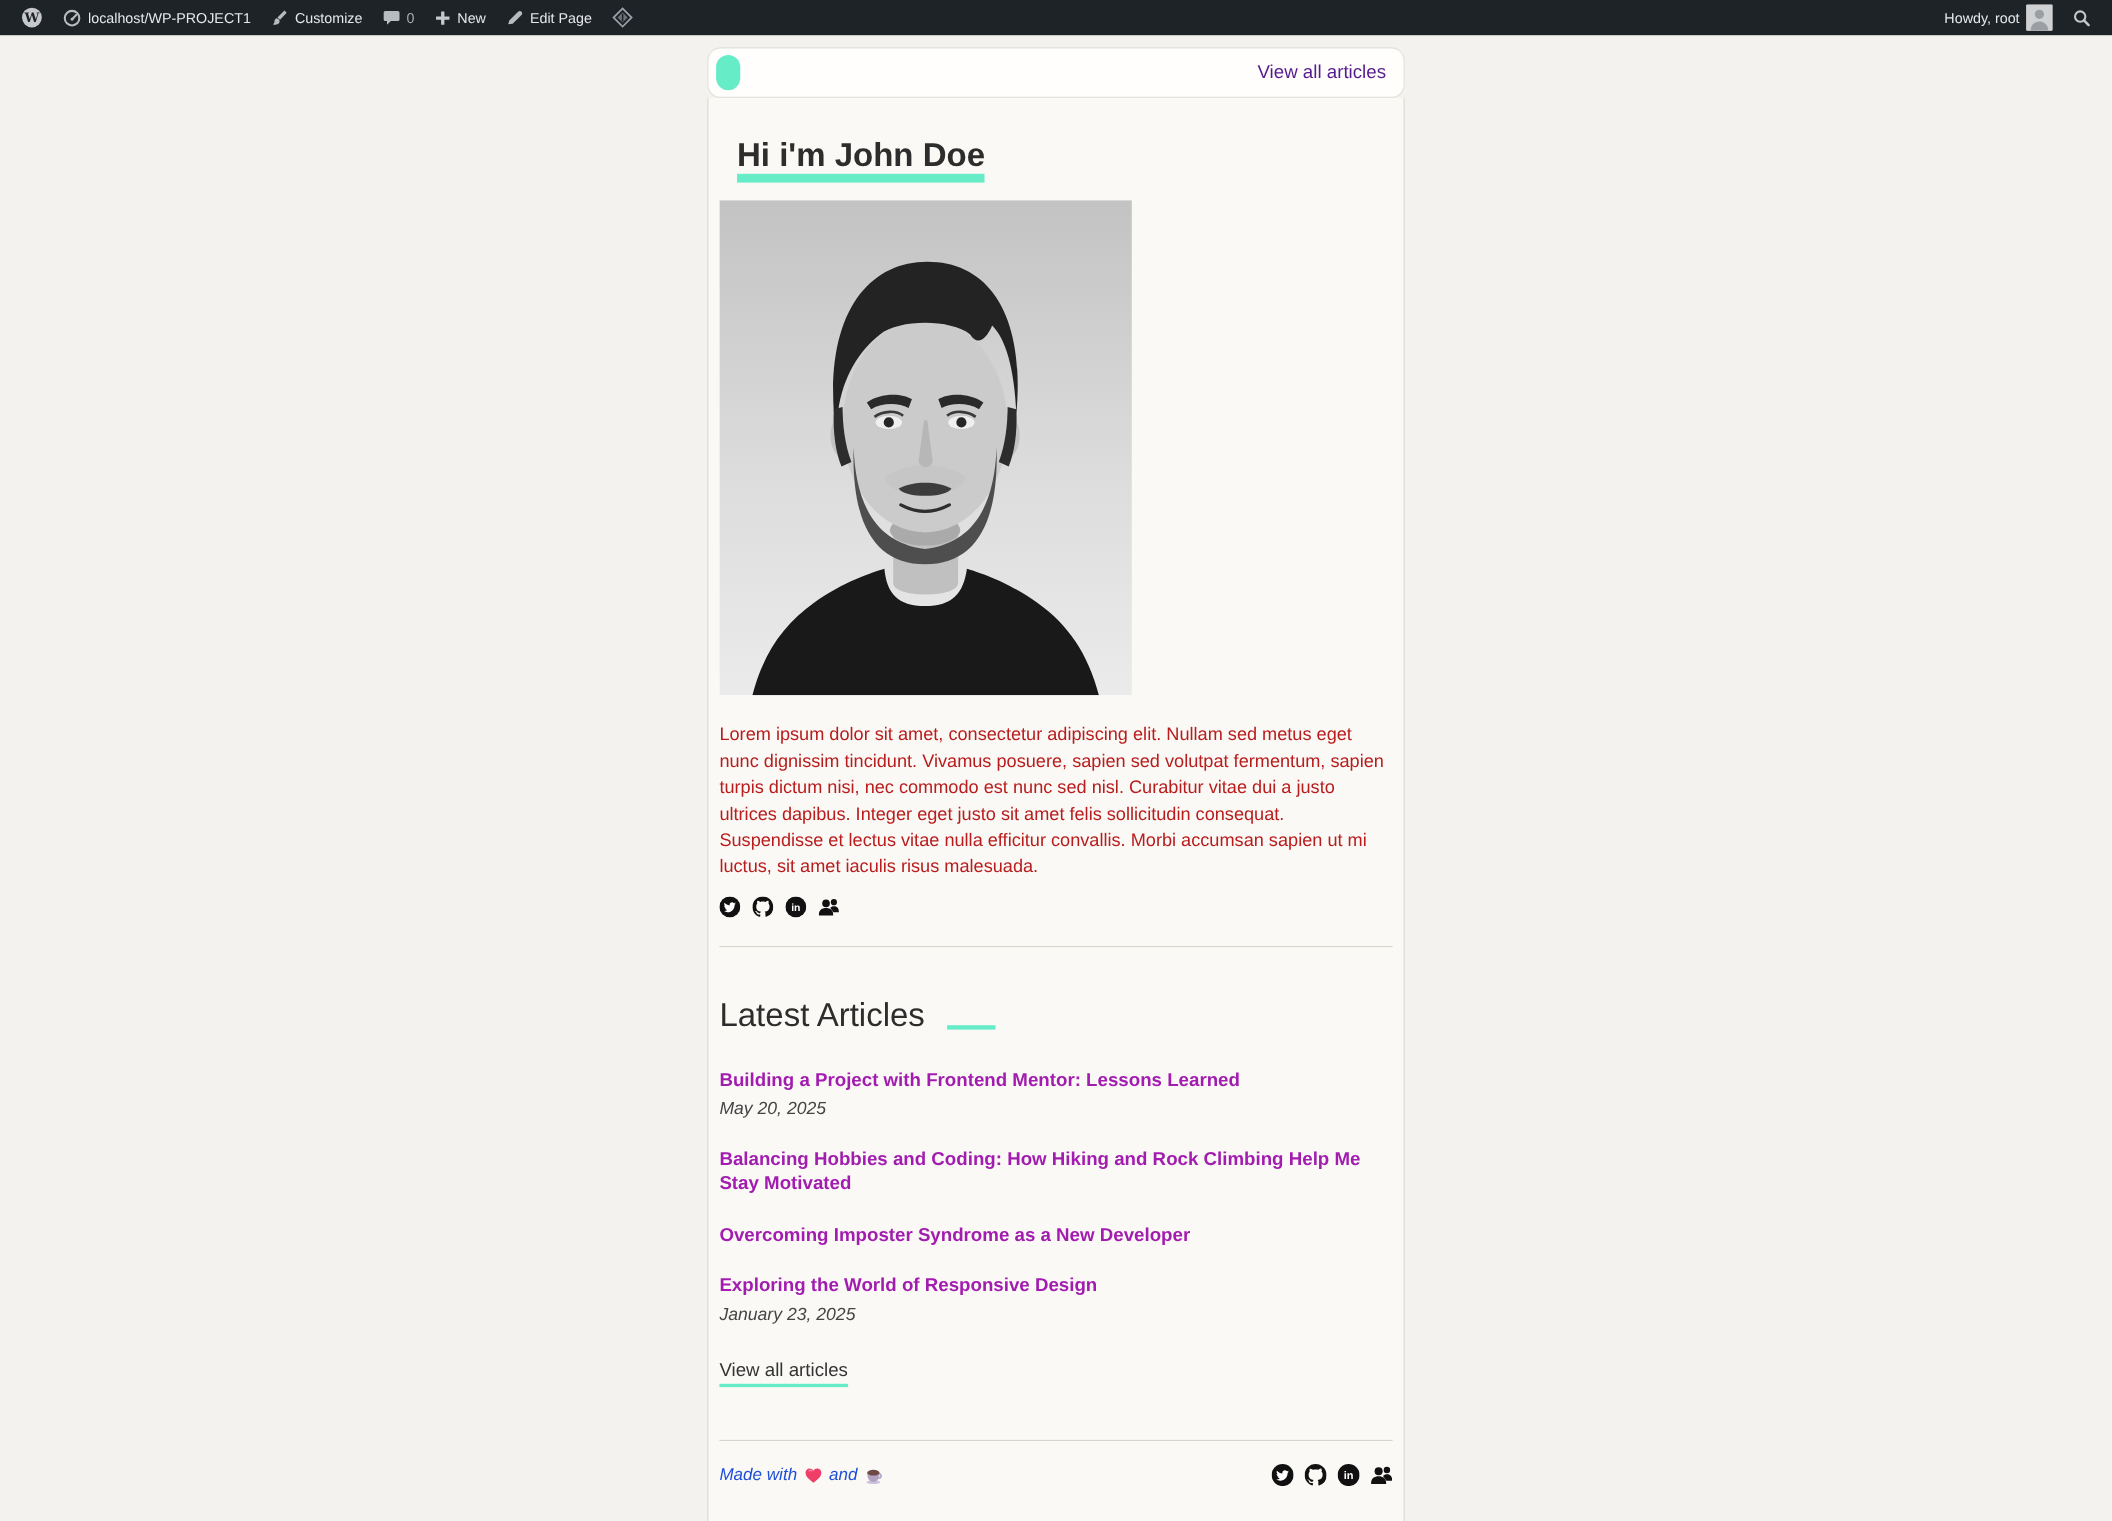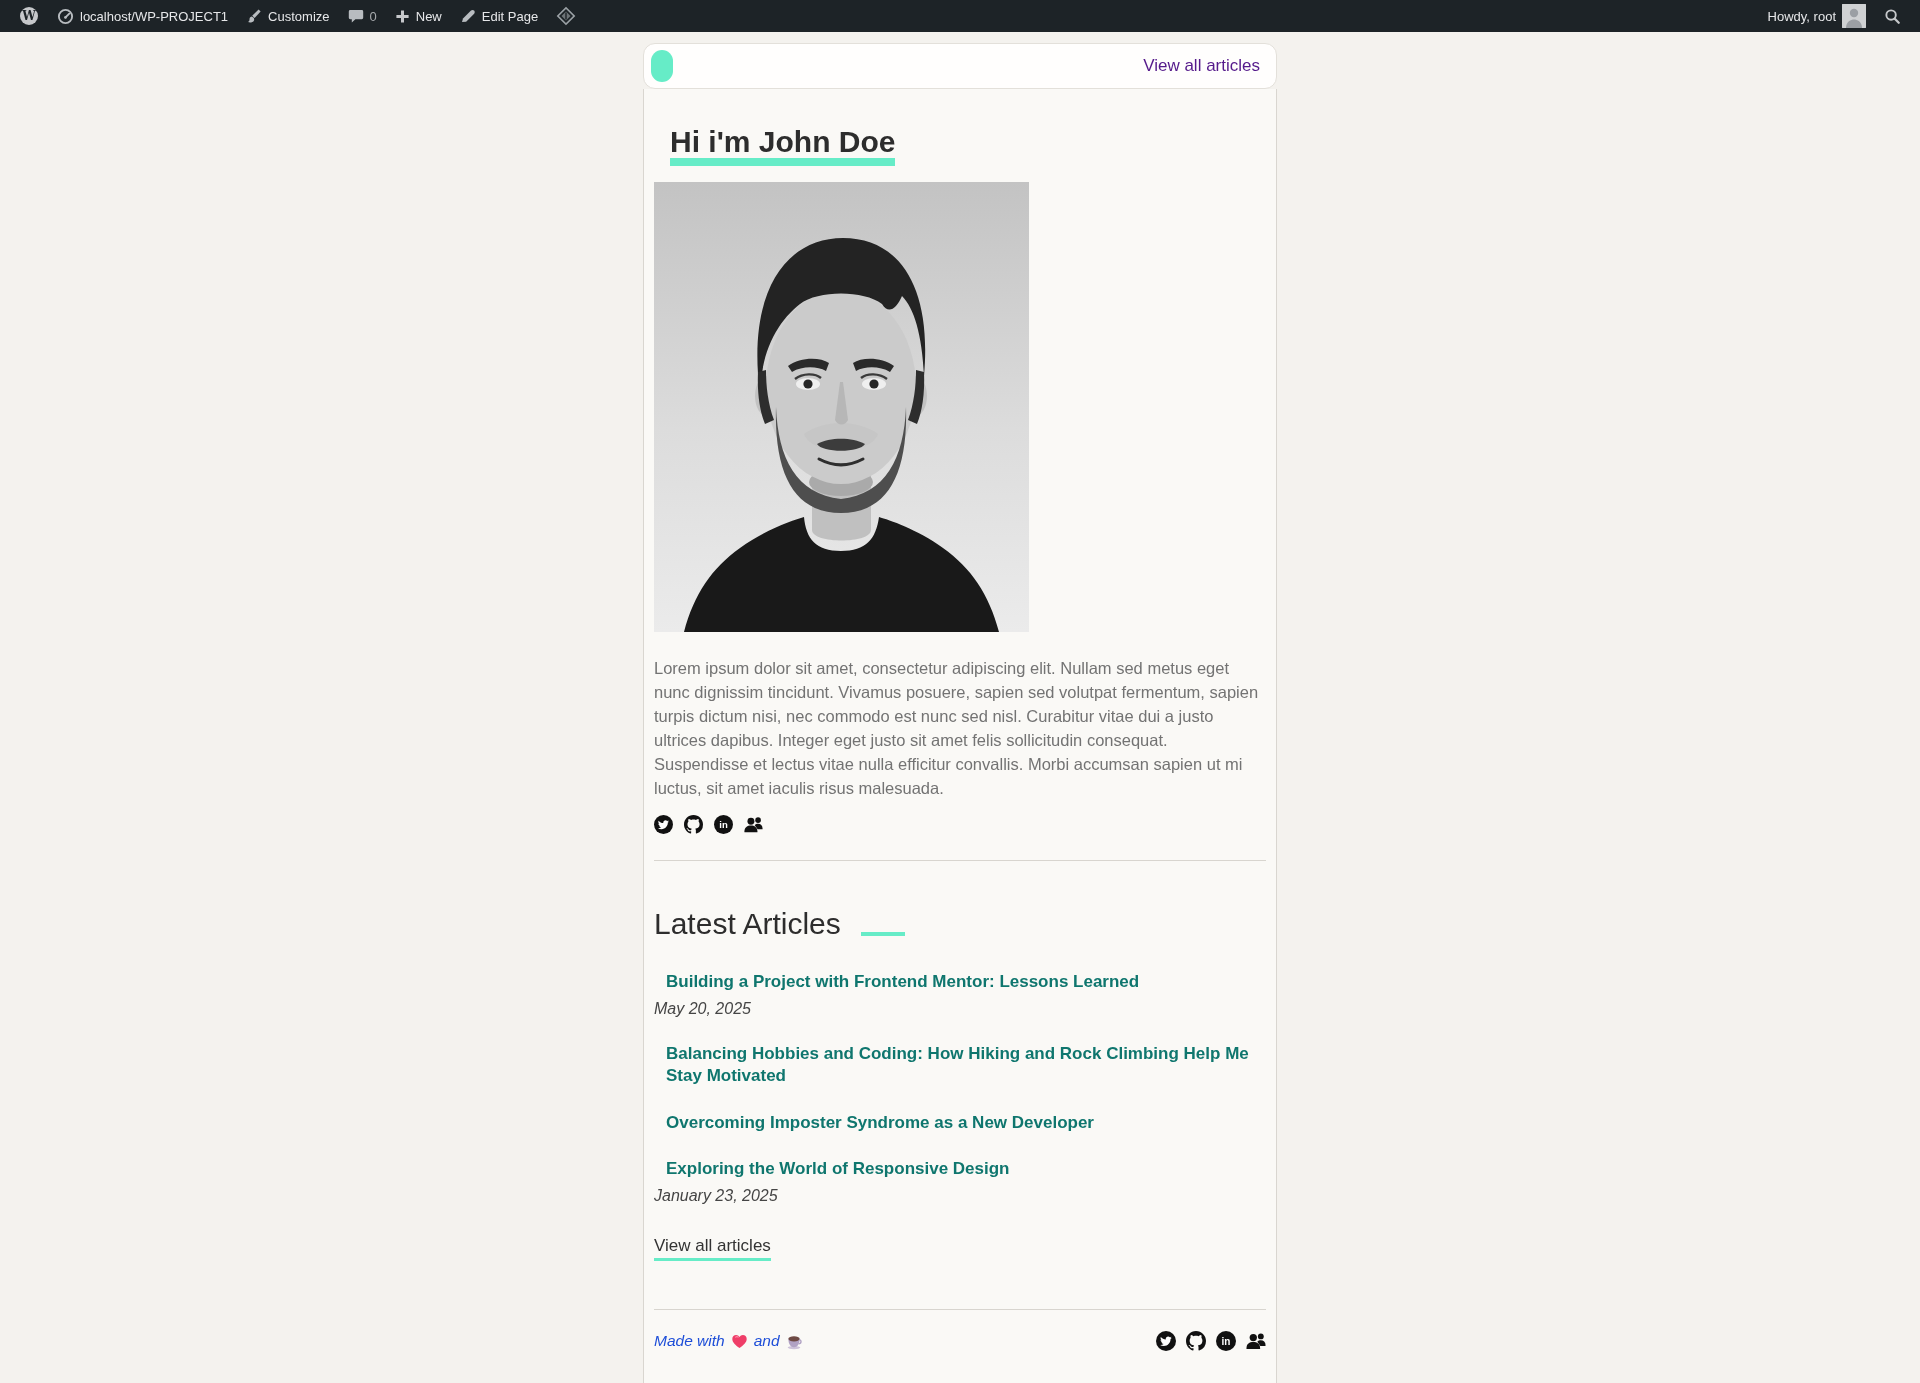--- a/index.html
+++ b/index.html
@@ -38,34 +38,34 @@
     box-sizing:border-box;background:#faf9f6;
     border-left:1px solid #d9d6d0;border-right:1px solid #d9d6d0;
     padding:20px 10px 0;min-height:1294px;
   }
 
   .hero-title{font-size:30px;font-weight:bold;color:#2d2d2d;margin:16px;line-height:1.15;}
   .hero-title .highlight{display:inline-block;border-bottom:8px solid #66ecc7;line-height:1.0;padding-bottom:1px;}
 
   .photo{display:block;width:375px;height:450px;margin-top:8px;}
 
-  .bio{width:612px;font-size:16.5px;line-height:1.46;color:#737373;margin:24px 0 15px;}
+  .bio{width:612px;font-size:16.5px;line-height:1.46;color:#b91c1c;margin:24px 0 15px;}
 
   .social-row{display:flex;align-items:center;gap:11px;margin-top:15px;}
   .social-row .sicon{display:inline-flex;cursor:pointer;}
   .social-row svg{width:19px;height:19px;display:block;}
 
   .divider{border:none;border-top:1px solid #d8d5cf;margin:26px 0 0;}
 
   .section-title{font-size:30px;font-weight:normal;color:#2d2d2d;margin:46px 0 0;display:flex;align-items:flex-end;gap:20px;}
   .title-dash{width:44px;height:4px;background:#66ecc7;margin-bottom:5px;}
 
   .articles{margin-top:30px;}
   .article{margin-bottom:25px;}
-  .article-title{font-size:17px;font-weight:bold;color:#0f766e;line-height:1.28;margin:0 12px 7px;cursor:pointer;}
+  .article-title{font-size:17px;font-weight:bold;color:#a21caf;line-height:1.28;margin:0 0 7px;cursor:pointer;}
   .article-date{font-size:16px;font-style:italic;color:#454545;}
 
   .bottom-viewall{
     display:inline-block;margin-top:6px;font-size:17px;color:#333;
     text-decoration:none;border-bottom:3px solid #66ecc7;padding-bottom:2px;cursor:pointer;
   }
 
   .footer-row{display:flex;align-items:center;justify-content:space-between;padding:21px 0 25px;}
   .made-with{display:flex;align-items:center;gap:6px;font-size:15.5px;color:#1d4ed8;font-style:italic;}
   .made-with svg{width:17px;height:17px;display:block;}

